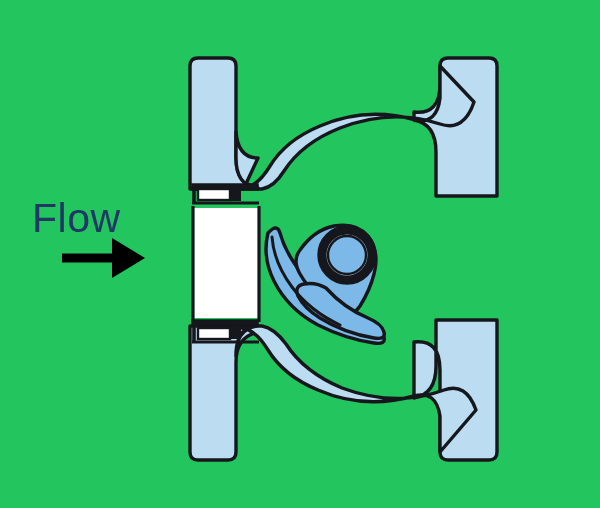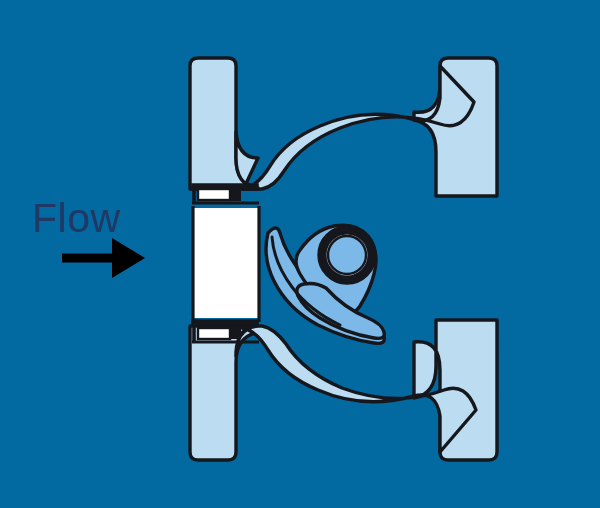--- a/index.html
+++ b/index.html
@@ -10,21 +10,21 @@
   body {
     width: 600px;
     height: 508px;
     overflow: hidden;
     font-family: "Liberation Sans", sans-serif;
   }
   #stage {
     position: relative;
     width: 600px;
     height: 508px;
-    background: #0369a1;
+    background: #22c55e;
   }
   #diagram {
     position: absolute;
     left: 0;
     top: 0;
     width: 600px;
     height: 508px;
     display: block;
   }
   .flow-text {

